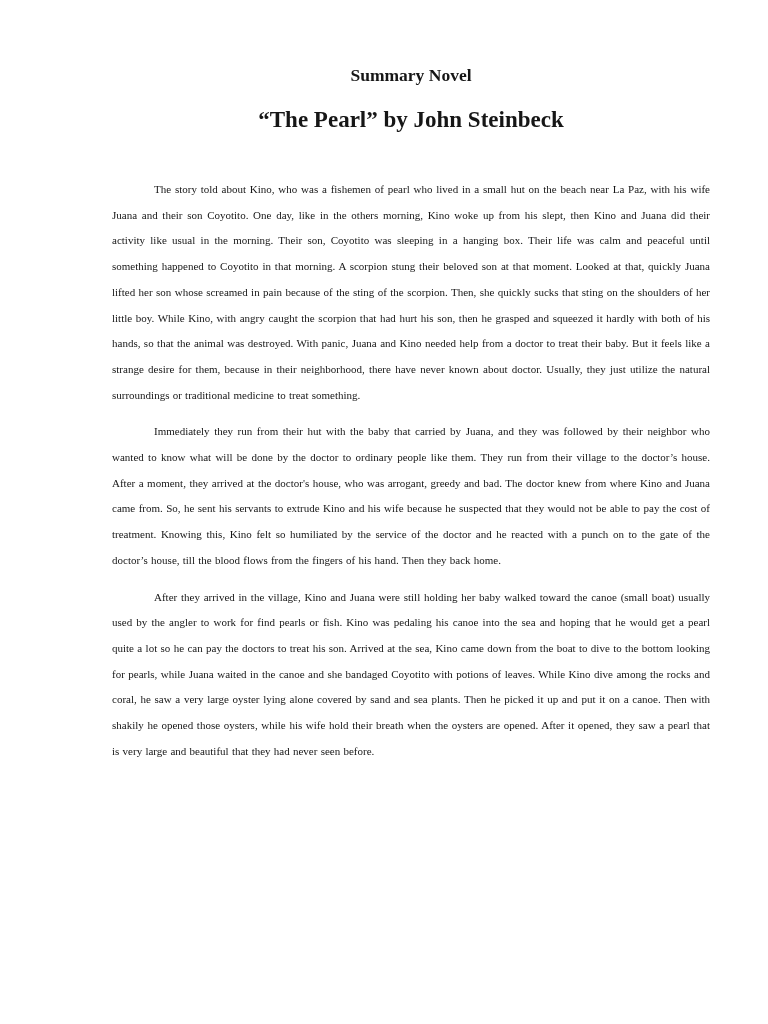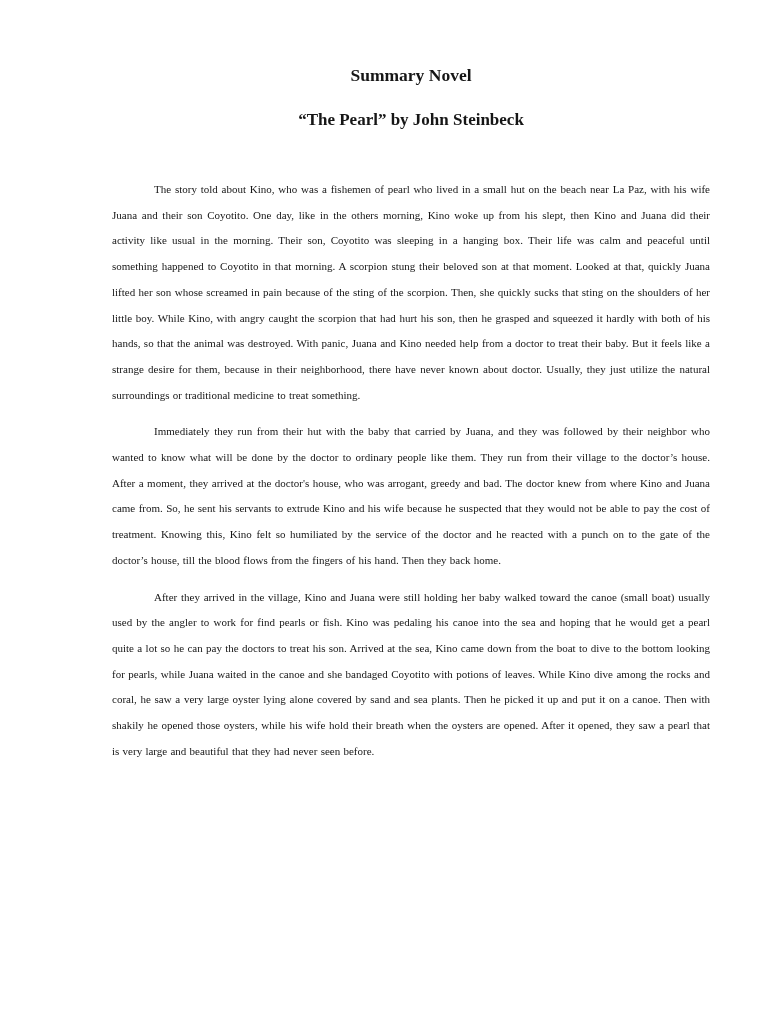--- a/index.html
+++ b/index.html
@@ -21,21 +21,21 @@
   .doc-title {
     text-align: center;
     font-weight: bold;
     font-size: 17.5px;
     line-height: 22px;
     margin: 0 0 23px 0;
   }
   .doc-subtitle {
     text-align: center;
     font-weight: bold;
-    font-size: 17px;
+    font-size: 23px;
     line-height: 22px;
     margin: 8px 0 46px 0;
   }
   .doc-body p.para {
     font-size: 11px;
     line-height: 25.7px;
     text-align: justify;
     text-indent: 42px;
     margin: 0 0 11px 0;
     word-spacing: 0.5px;

